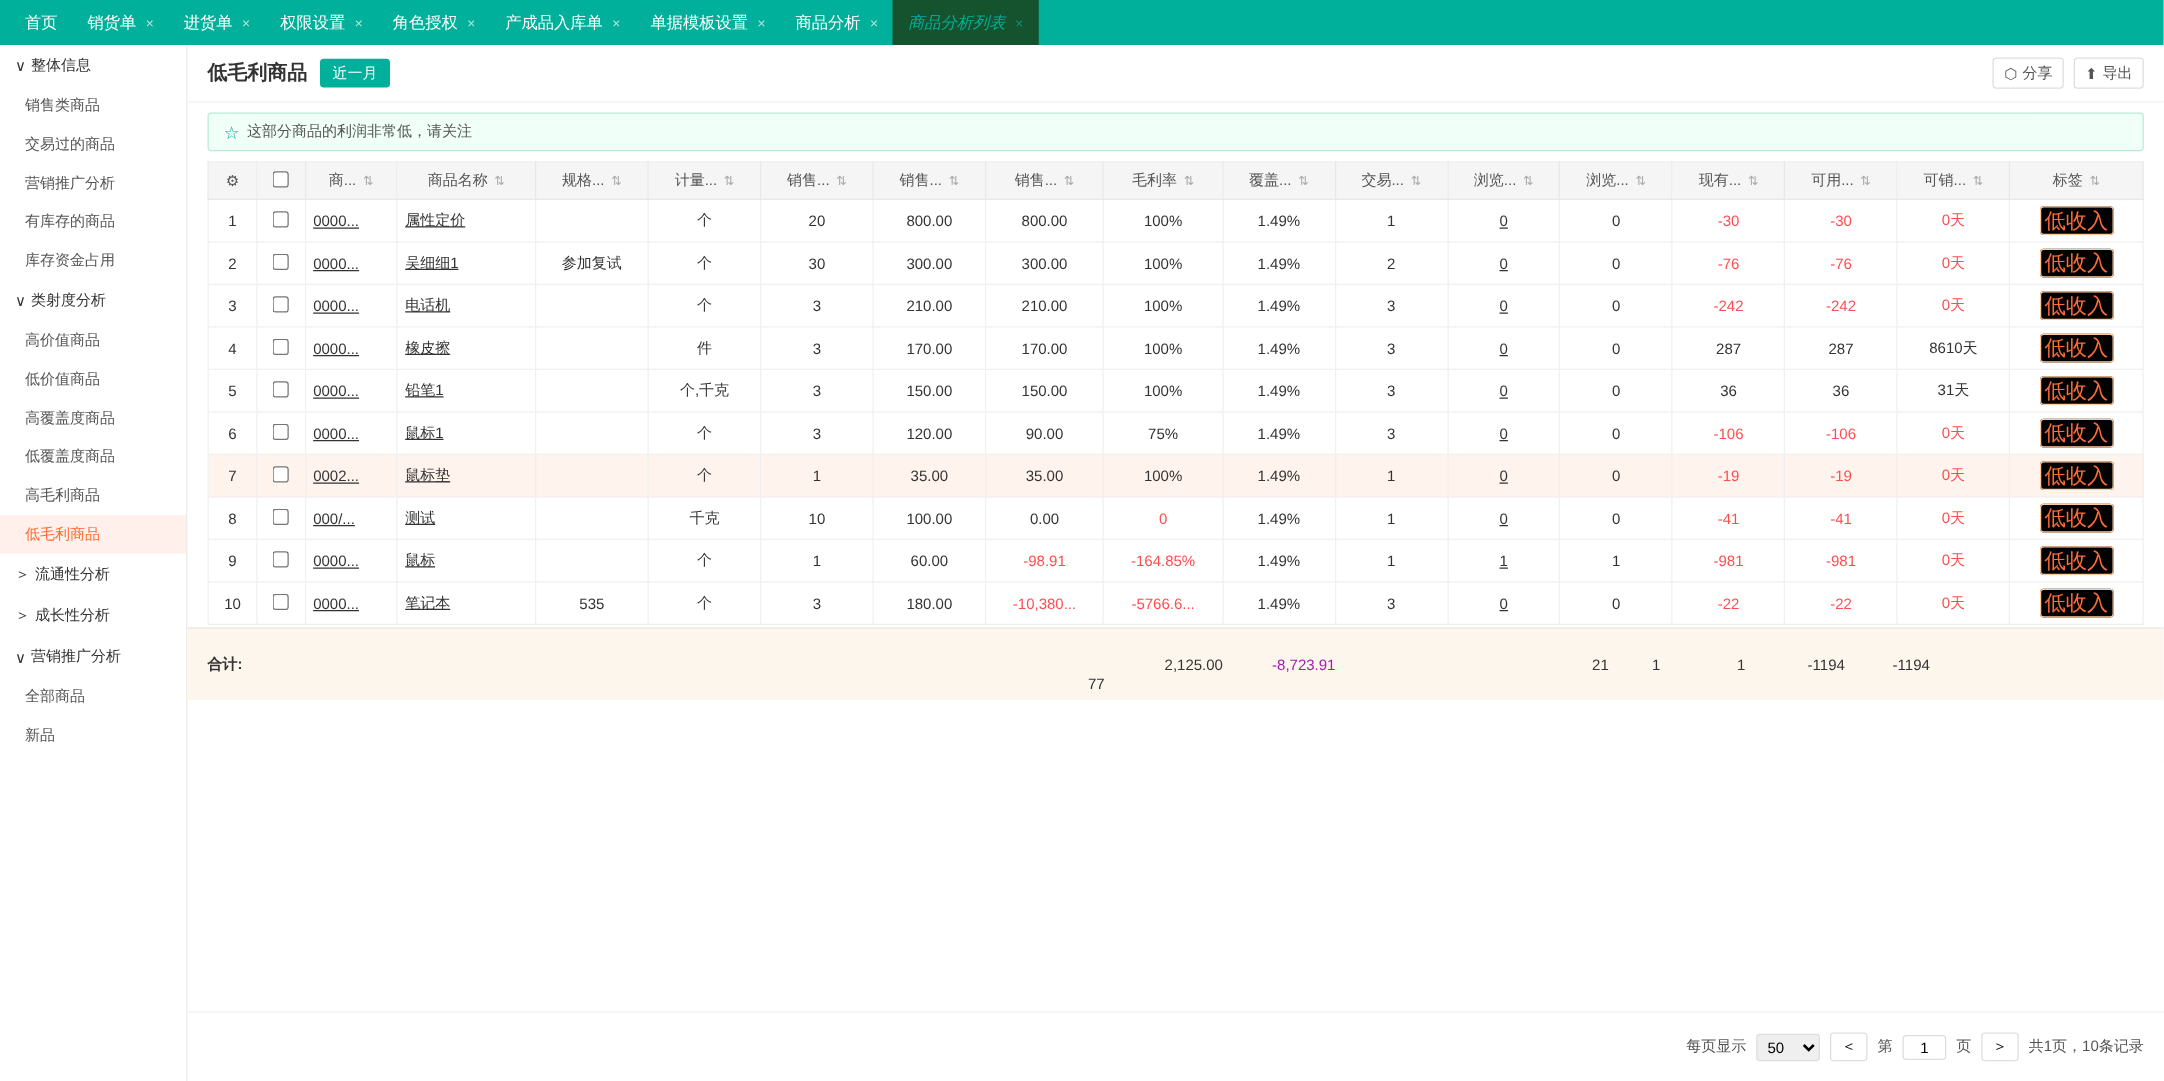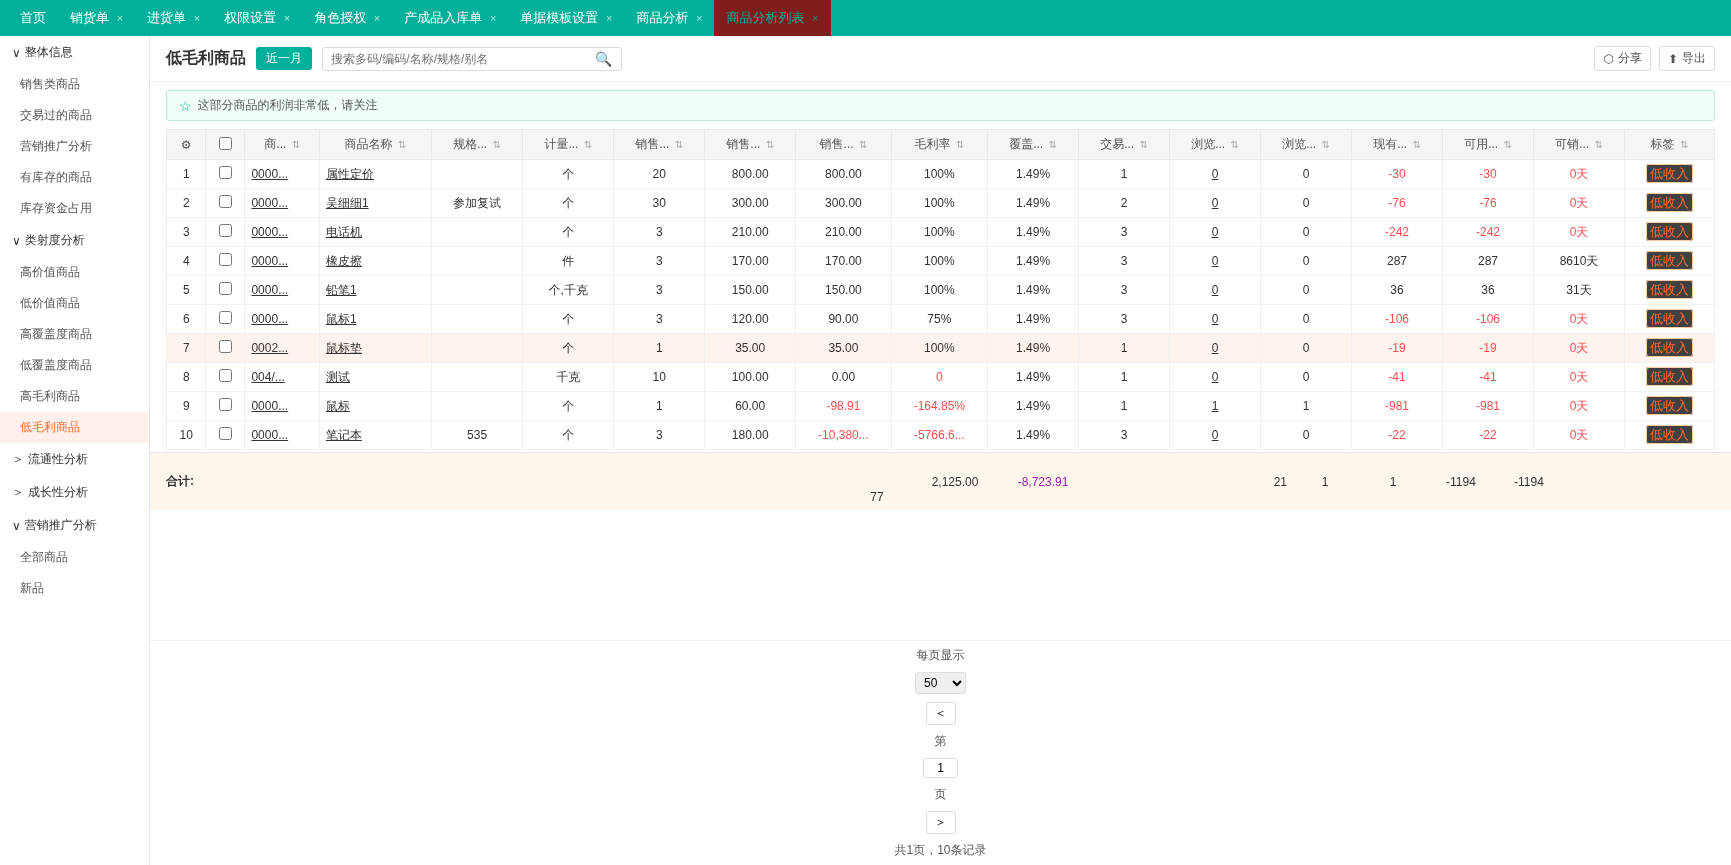--- a/index.html
+++ b/index.html
@@ -15,21 +15,21 @@
     }
     .nav-item {
       color: #fff;
       padding: 0 12px;
       height: 36px;
       line-height: 36px;
       cursor: pointer;
       font-size: 13px;
       white-space: nowrap;
     }
-    .nav-item.active { background: #7f1d1d; color: #00b09b; }
+    .nav-item.active { background: #14532d; color: #00b09b; font-style: italic; }
     .nav-item .close-x { margin-left: 4px; font-size: 11px; opacity: 0.7; }
 
     
     .main-layout { display: flex; height: calc(100vh - 36px); }
 
     
     .sidebar {
       width: 150px;
       background: #fff;
       border-right: 1px solid #e8e8e8;
@@ -146,26 +146,26 @@
       border: 1px solid #f0f0f0;
       padding: 5px 6px;
       text-align: center;
       color: #333;
       white-space: nowrap;
     }
     .td-left { text-align: left; text-decoration: underline; }
     .text-red { color: #ff4d4f; }
     .underline { text-decoration: underline; cursor: pointer; }
     .tag-low-income {
-      background: #404040;
+      background: #000000;
       color: #ff6b35;
       border: 1px solid #ffcba0;
       border-radius: 3px;
       padding: 1px 3px;
-      font-size: 13px;
+      font-size: 17px;
     }
     .sort-icon { color: #aaa; font-size: 10px; margin-left: 2px; }
     input[type="checkbox"] { cursor: pointer; }
 
     
     .table-footer {
       display: flex;
       align-items: center;
       padding: 6px 16px;
       background: #fdf6ec;
@@ -174,32 +174,31 @@
       gap: 8px;
       margin-top: 2px;
     }
     .total-label { color: #333; font-weight: bold; min-width: 50px; }
 
     
     .pagination-bar {
       display: flex;
       align-items: center;
       justify-content: flex-end;
-      padding: 6px 16px;
+      padding: 16px 16px;
       gap: 8px;
       border-top: 1px solid #f0f0f0;
       background: #fff;
       font-size: 12px;
       color: #555;
       position: fixed;
       bottom: 0;
       left: 150px;
       right: 0;
       background: #fff;
-      flex-direction: column;
     }
     .page-size-select {
       border: 1px solid #ddd;
       border-radius: 3px;
       padding: 2px 4px;
       font-size: 12px;
     }
     .page-btn {
       padding: 2px 8px;
       border: 1px solid #ddd;
@@ -274,24 +273,20 @@
     <div class="sidebar-item">全部商品</div>
     <div class="sidebar-item">新品</div>
   </aside>
 
   <div class="content">
     <div class="content-inner">
 
       <div class="page-header">
         <span class="page-title">低毛利商品</span>
         <button class="filter-btn">近一月</button>
-        <div class="search-box">
-          <input type="text" placeholder="搜索多码/编码/名称/规格/别名" style="">
-          <span style="color:#aaa; font-size:14px;">🔍</span>
-        </div>
         <div class="header-actions">
           <div class="action-btn">
             <span>⬡</span>
             <span>分享</span>
           </div>
           <div class="action-btn">
             <span>⬆</span>
             <span>导出</span>
           </div>
         </div>
@@ -463,21 +458,21 @@
       <td><span class="underline">0</span></td>
       <td>0</td>
       <td class="text-red">-19</td>
       <td class="text-red">-19</td>
       <td class="text-red">0天</td>
       <td><span class="tag-low-income">低收入</span></td>
     </tr>
               <tr>
       <td>8</td>
       <td><input type="checkbox" style=""></td>
-      <td class="td-left">004/...</td>
+      <td class="td-left">000/...</td>
       <td class="td-left">测试</td>
       <td></td>
       <td>千克</td>
       <td>10</td>
       <td>100.00</td>
       <td>0.00</td>
       <td class="text-red">0</td>
       <td>1.49%</td>
       <td>1</td>
       <td><span class="underline">0</span></td>

